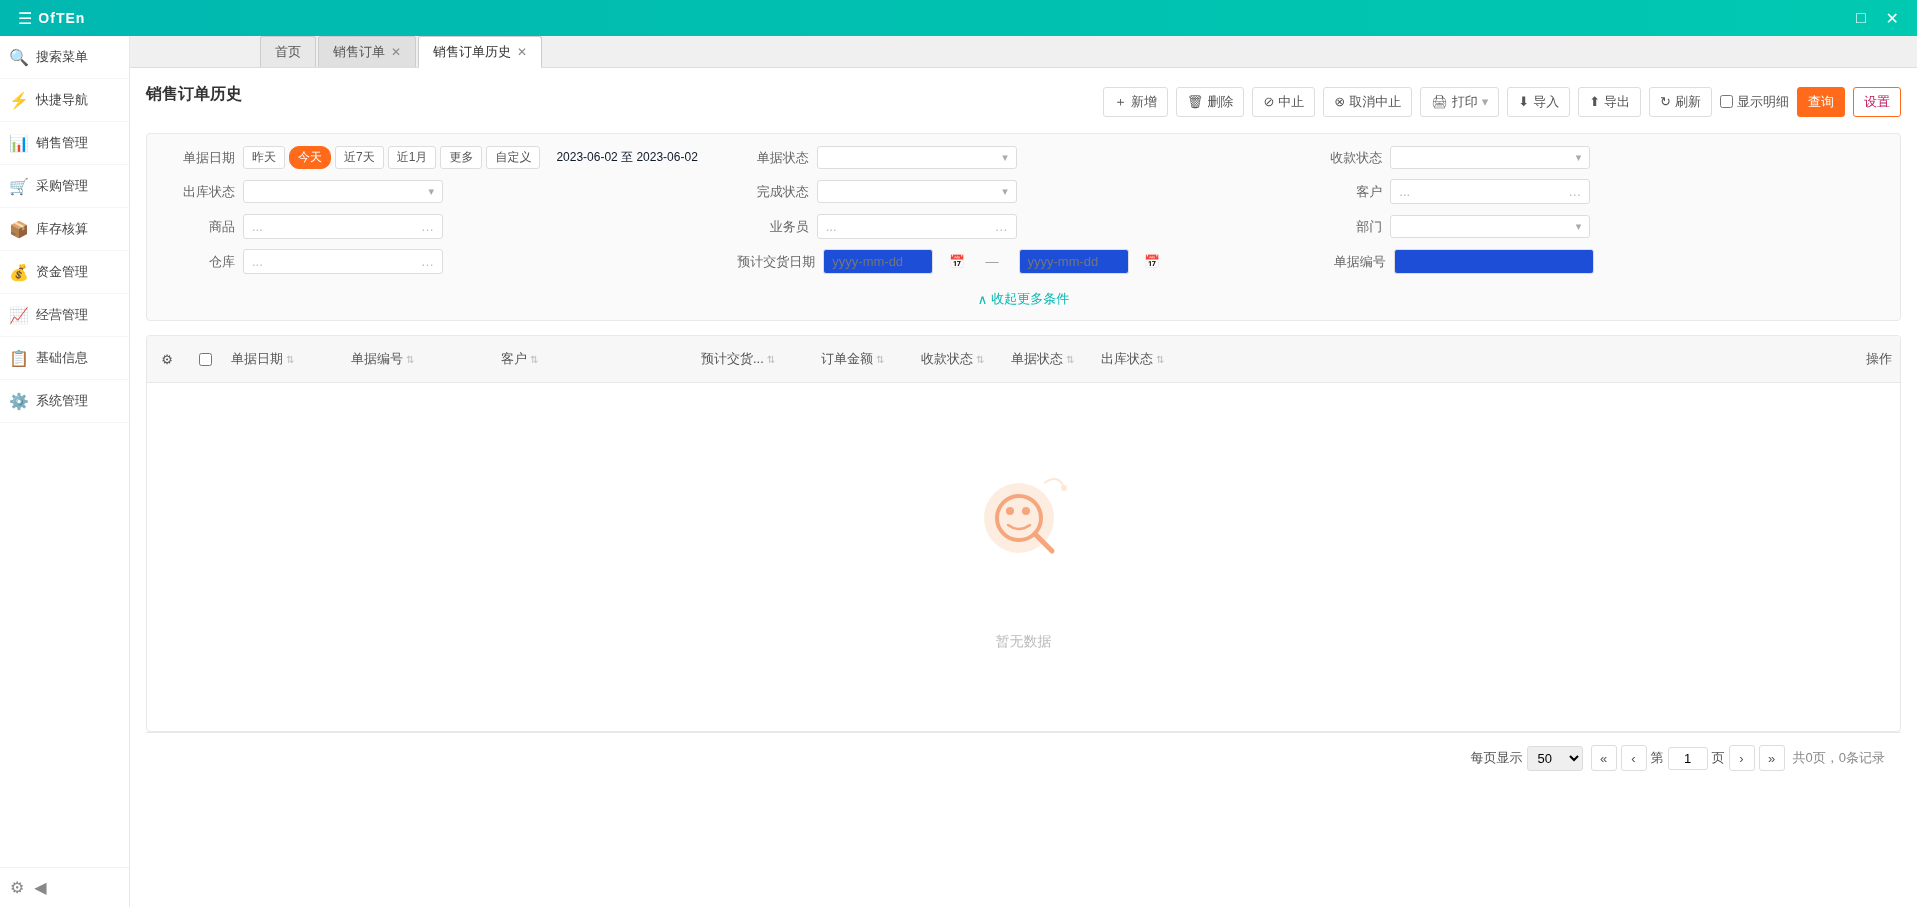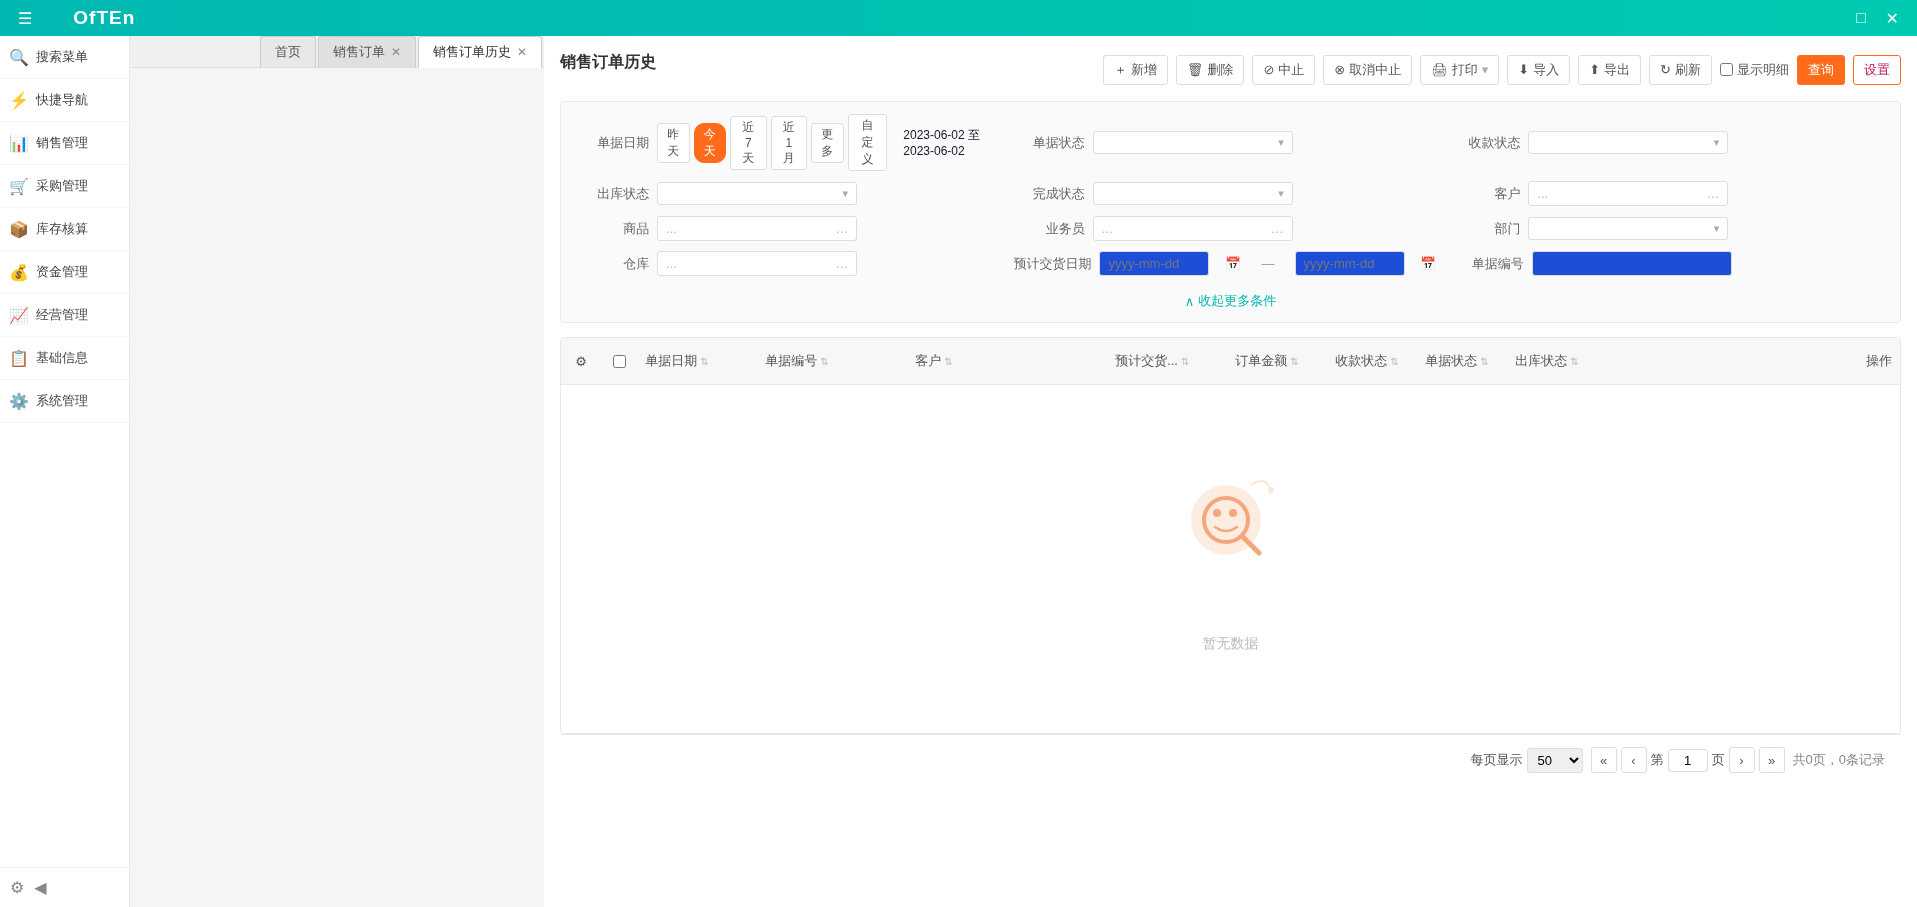--- a/index.html
+++ b/index.html
@@ -86,21 +86,21 @@
     .page-nav { display: flex; align-items: center; gap: 4px; }
     .page-nav-btn { width: 26px; height: 26px; border: 1px solid #ddd; border-radius: 3px; background: white; cursor: pointer; display: flex; align-items: center; justify-content: center; font-size: 13px; color: #555; }
     .page-input { width: 40px; border: 1px solid #ddd; border-radius: 3px; padding: 3px 6px; text-align: center; font-size: 13px; }
     .page-total { color: #888; }
 
     
     .arrow-down { font-size: 11px; color: #aaa; margin-left: auto; }
 
     
     .top-icon { color: white; font-size: 16px; padding: 0 6px; cursor: pointer; }
-    .brand-text { color: white; font-size: 19px; font-weight: bold; letter-spacing: 1px; margin-left: 35px; }
+    .brand-text { color: white; font-size: 14px; font-weight: bold; letter-spacing: 1px; }
 
     
     .empty-illustration { width: 120px; height: 120px; margin-bottom: 10px; }
   </style>
 </head>
 <body>
 
 <div class="top-bar">
   <span class="top-icon">☰</span>
   <span class="brand-text">OfTEn</span>
@@ -148,21 +148,21 @@
     <div class="sidebar-item">
       <span class="icon">⚙️</span>
       <span>系统管理</span>
     </div>
     <div class="sidebar-bottom">
       <span>⚙</span>
       <span>◀</span>
     </div>
   </div>
 
-  <div style="flex:1; display:flex; flex-direction:row; overflow:hidden;">
+  <div style="flex:1; display:flex; flex-direction:column; overflow:hidden;">
 
     <div class="tabs">
       <div class="tab home">
         <span>首页</span>
       </div>
       <div class="tab">
         <span>销售订单</span>
         <span class="tab-close">✕</span>
       </div>
       <div class="tab active">

